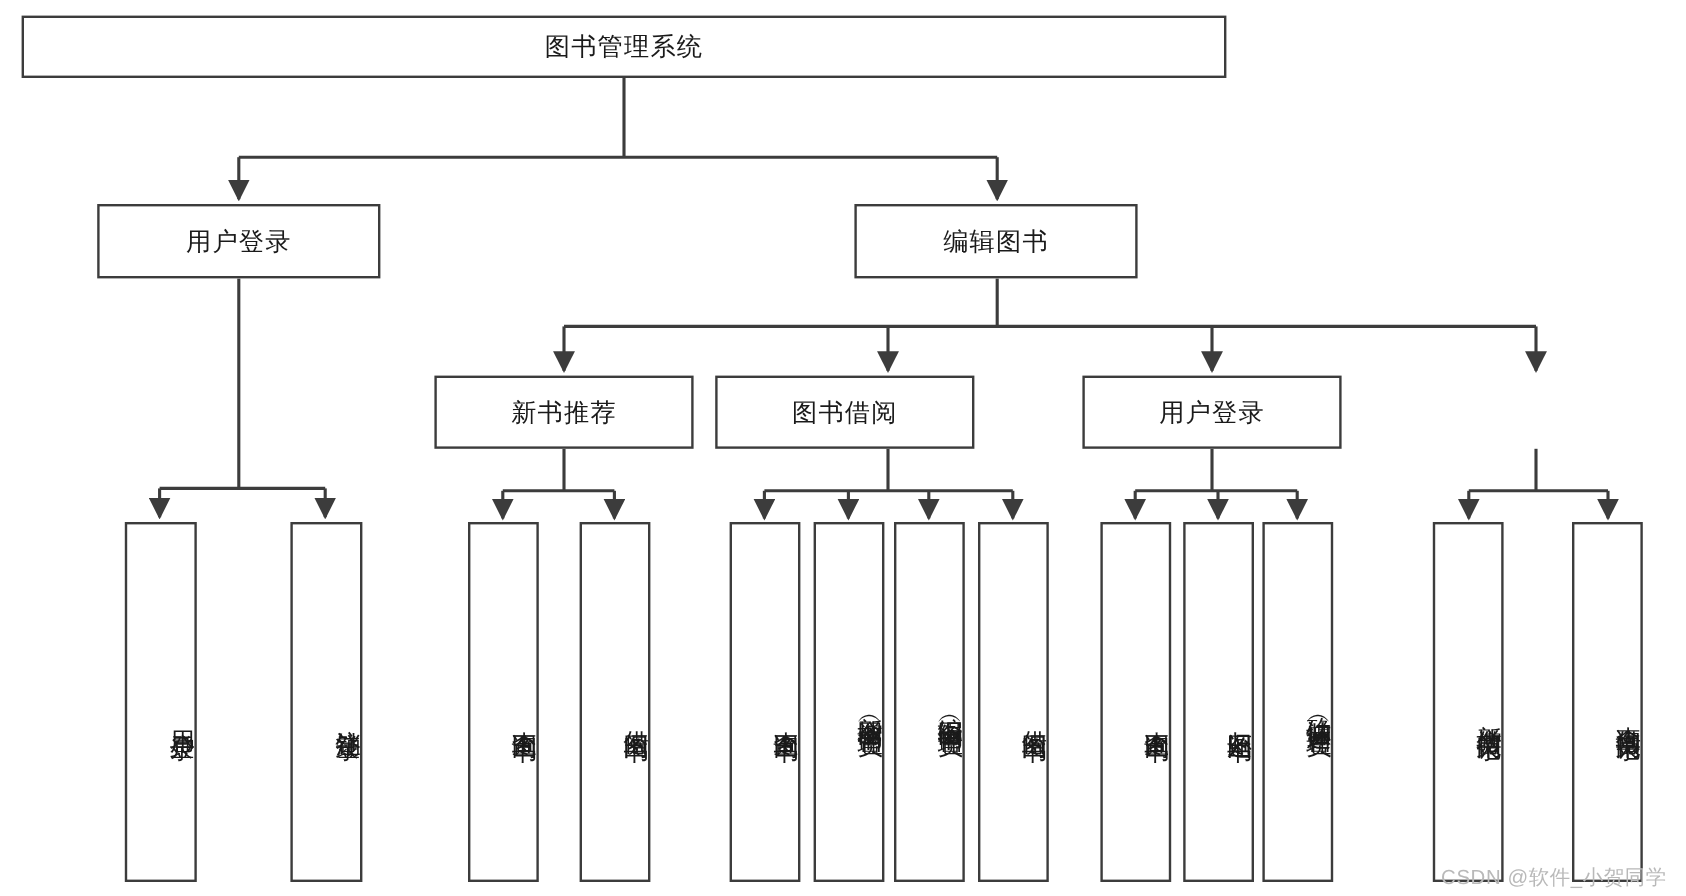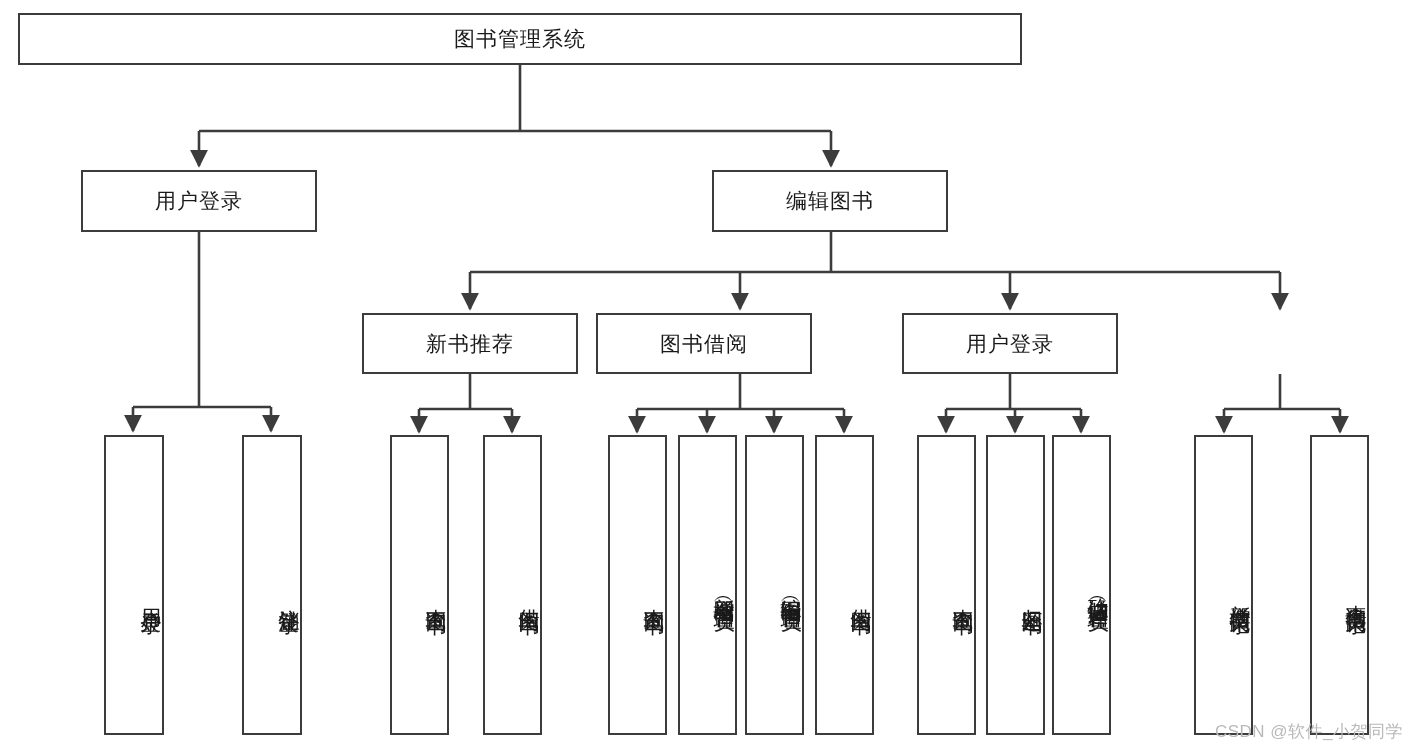--- a/index.html
+++ b/index.html
@@ -48,21 +48,21 @@
   #edges {
     position: absolute;
     left: 0;
     top: 0;
     width: 1405px;
     height: 747px;
     pointer-events: none;
   }
   .watermark {
     position: absolute;
-    right: 2px;
+    right: 16px;
     bottom: 4px;
     font-size: 17px;
     color: #b9b9b9;
     white-space: nowrap;
     letter-spacing: 0.5px;
   }
 </style>
 </head>
 <body>
 

